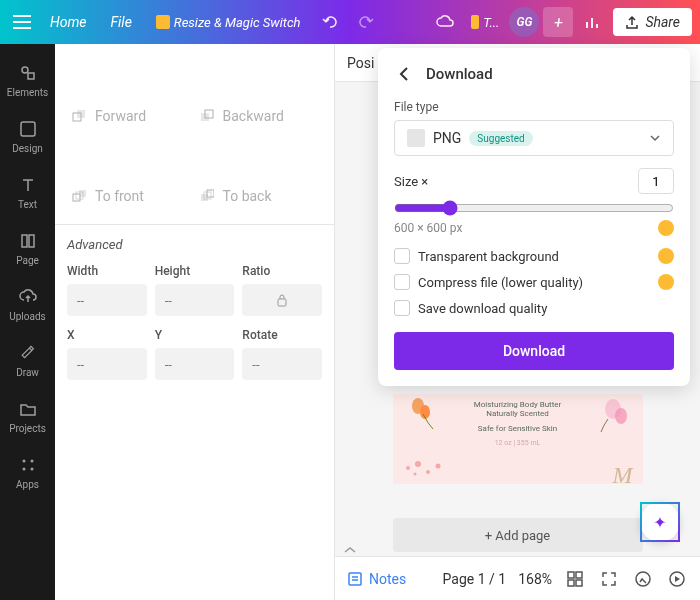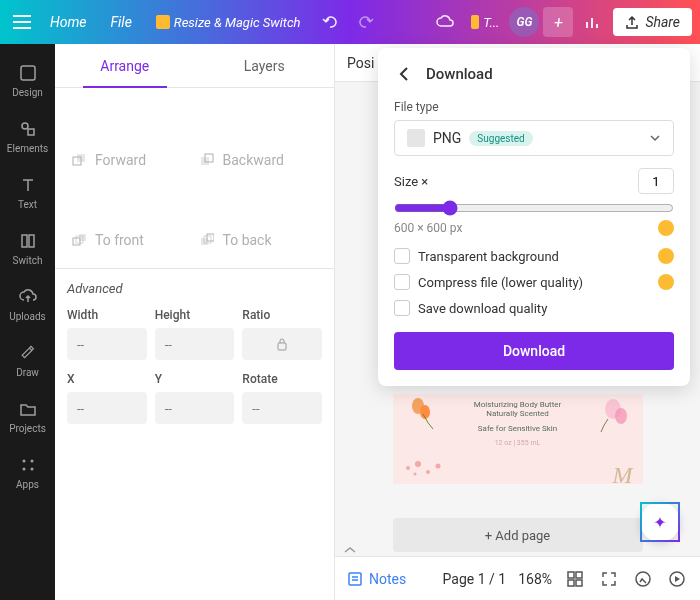--- a/index.html
+++ b/index.html
@@ -134,50 +134,50 @@
         <path d="M7 10 L7 2 M4 5 L7 2 L10 5 M2 10 L2 13 L12 13 L12 10" fill="none" stroke="#333" stroke-width="1.5"></path>
       </svg>
     <span>Share</span>
   </div>
 </div>
 
 <div class="sidebar">
   <div class="sb-item">
       <span class="sb-icon">
         <svg width="18" height="18" viewBox="0 0 18 18">
-          <rect x="2" y="2" width="14" height="14" rx="2" fill="none" stroke="currentColor" stroke-width="1.5"></rect>
-        </svg>
-      </span>
-      <span>Design</span>
-    </div>
-  <div class="sb-item">
-      <span class="sb-icon">
-        <svg width="18" height="18" viewBox="0 0 18 18">
           <circle cx="6" cy="6" r="3" fill="none" stroke="currentColor" stroke-width="1.5"></circle>
           <rect x="9" y="9" width="6" height="6" fill="none" stroke="currentColor" stroke-width="1.5"></rect>
         </svg>
       </span>
       <span>Elements</span>
     </div>
   <div class="sb-item">
       <span class="sb-icon">
         <svg width="18" height="18" viewBox="0 0 18 18">
+          <rect x="2" y="2" width="14" height="14" rx="2" fill="none" stroke="currentColor" stroke-width="1.5"></rect>
+        </svg>
+      </span>
+      <span>Design</span>
+    </div>
+  <div class="sb-item">
+      <span class="sb-icon">
+        <svg width="18" height="18" viewBox="0 0 18 18">
           <path d="M4 4 L14 4 M9 4 L9 15" stroke="currentColor" stroke-width="1.5"></path>
         </svg>
       </span>
       <span>Text</span>
     </div>
   <div class="sb-item">
       <span class="sb-icon">
         <svg width="18" height="18" viewBox="0 0 18 18">
           <rect x="3" y="3" width="5" height="12" fill="none" stroke="currentColor" stroke-width="1.5"></rect>
           <rect x="10" y="3" width="5" height="12" fill="none" stroke="currentColor" stroke-width="1.5"></rect>
         </svg>
       </span>
-      <span>Switch</span>
+      <span>Page</span>
     </div>
   <div class="sb-item">
       <span class="sb-icon">
         <svg width="18" height="18" viewBox="0 0 18 18">
           <path d="M5 12 A4 4 0 0 1 5 4 A5 5 0 0 1 14 6 A3 3 0 0 1 14 12 M9 14 L9 8 M7 10 L9 8 L11 10" fill="none" stroke="currentColor" stroke-width="1.5"></path>
         </svg>
       </span>
       <span>Uploads</span>
     </div>
   <div class="sb-item">
@@ -203,24 +203,20 @@
           <circle cx="13" cy="5" r="1.5" fill="currentColor"></circle>
           <circle cx="5" cy="13" r="1.5" fill="currentColor"></circle>
           <circle cx="13" cy="13" r="1.5" fill="currentColor"></circle>
         </svg>
       </span>
       <span>Apps</span>
     </div>
 </div>
 
 <div class="left-panel">
-  <div class="panel-tabs">
-    <div class="panel-tab active">Arrange</div>
-    <div class="panel-tab">Layers</div>
-  </div>
   <div class="arrange-body">
     <div class="arr-row">
       <div class="arr-btn">
           <span class="arr-icon">
             <svg width="14" height="14" viewBox="0 0 14 14">
               <rect x="1" y="4" width="8" height="8" fill="none" stroke="currentColor"></rect>
               <rect x="5" y="1" width="8" height="8" fill="currentColor" opacity="0.3"></rect>
             </svg>
           </span>
           <span>Forward</span>

